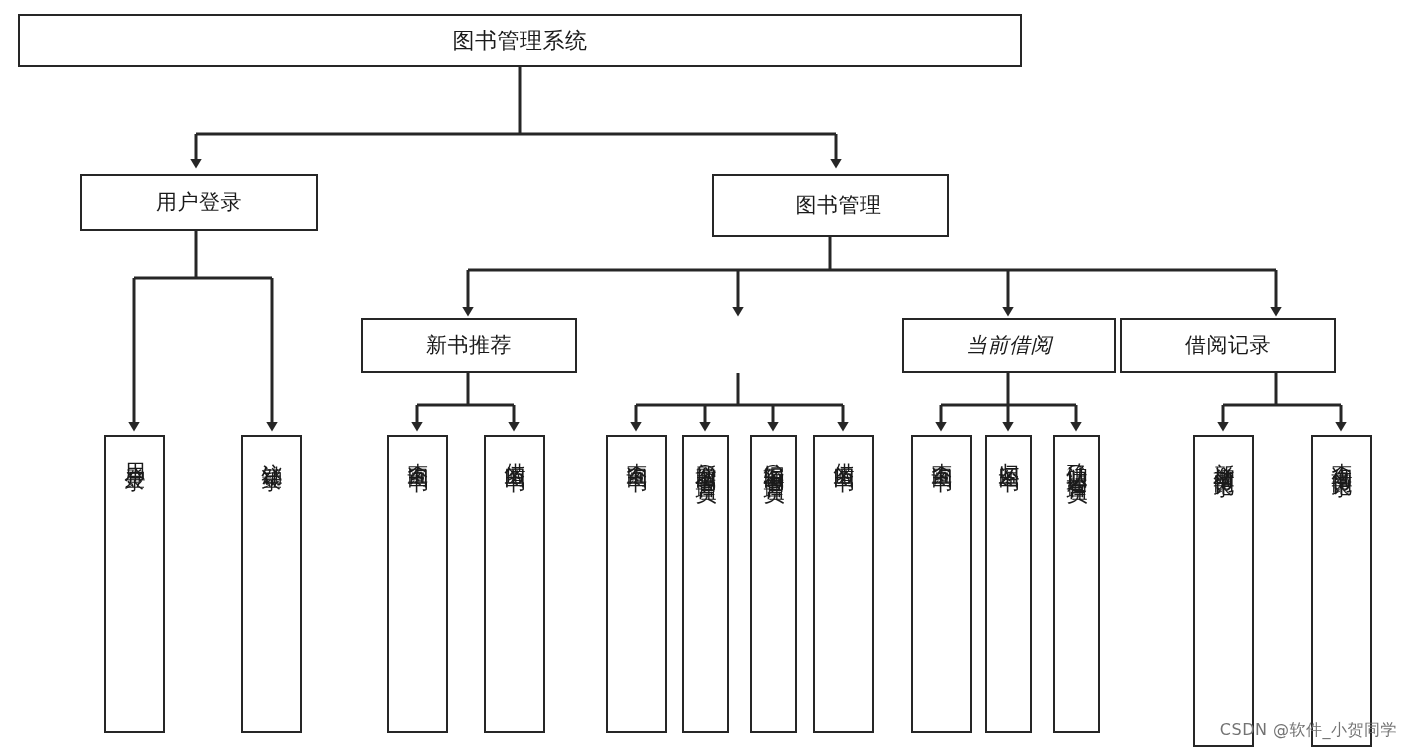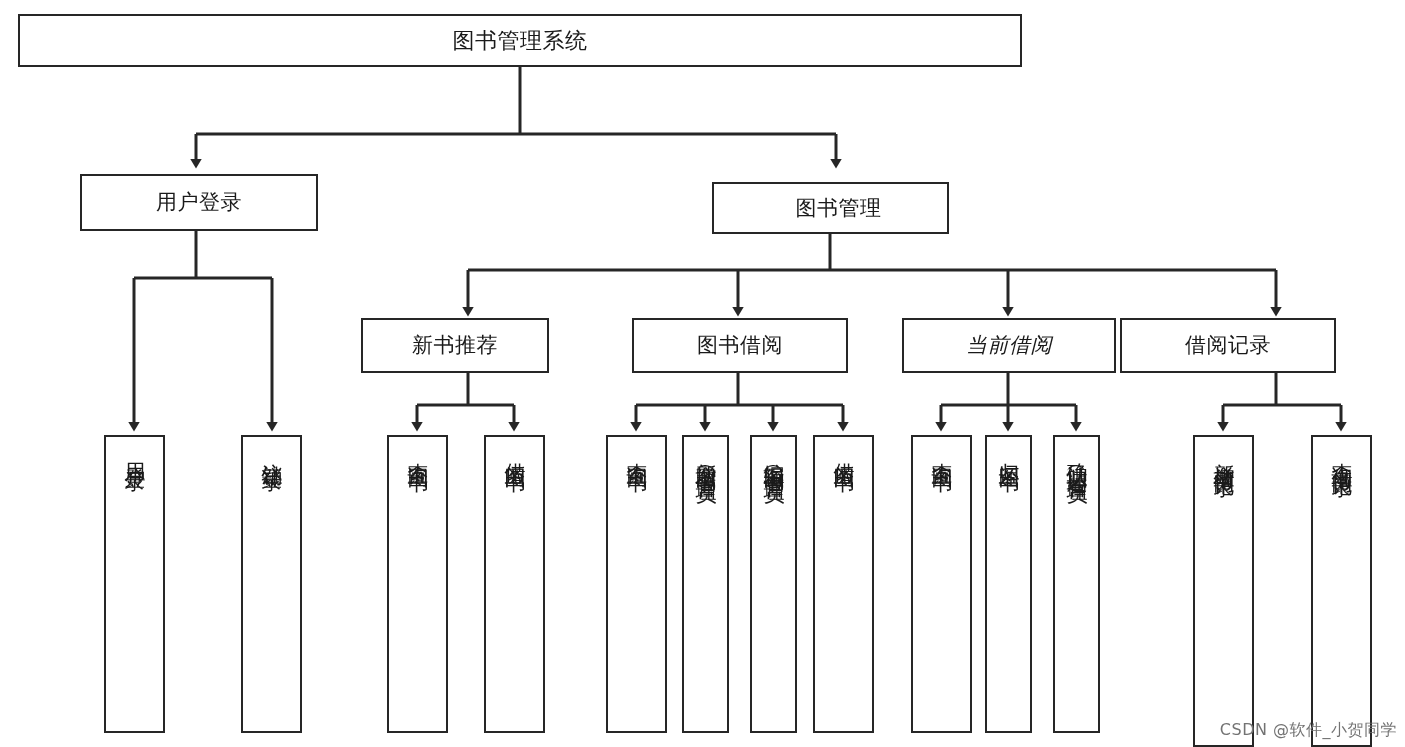--- a/index.html
+++ b/index.html
@@ -133,31 +133,28 @@
   </svg>
 
   <div class="node root horiz" style="left:18px; top:14px; width:1004px; height:53px;">
     <span class="label">图书管理系统</span>
   </div>
 
   <div class="node horiz" style="left:80px; top:174px; width:238px; height:57px;">
     <span class="label">用户登录</span>
   </div>
 
-  <div class="node horiz" style="left:712px; top:182px; width:237px; height:52px;padding-left:16px;">
+  <div class="node horiz" style="left:712px; top:174px; width:237px; height:63px;padding-left:16px;">
     <span class="label">图书管理</span>
   </div>
 
-  <div class="node horiz" style="left:361px; top:318px; width:188px; height:55px;">
+  <div class="node horiz" style="left:361px; top:318px; width:216px; height:55px;">
     <span class="label">新书推荐</span>
   </div>
 
-  <div class="node horiz" style="left:632px; top:318px; width:216px; height:55px;">
-    <span class="label">图书借阅</span>
-  </div>
 
   <div class="node horiz" style="left:902px; top:318px; width:214px; height:55px;font-style:italic;">
     <span class="label">当前借阅</span>
   </div>
 
   <div class="node horiz" style="left:1120px; top:318px; width:216px; height:55px;">
     <span class="label">借阅记录</span>
   </div>
 
   <div class="node vert" style="left:104px; top:435px; width:61px; height:298px;">

